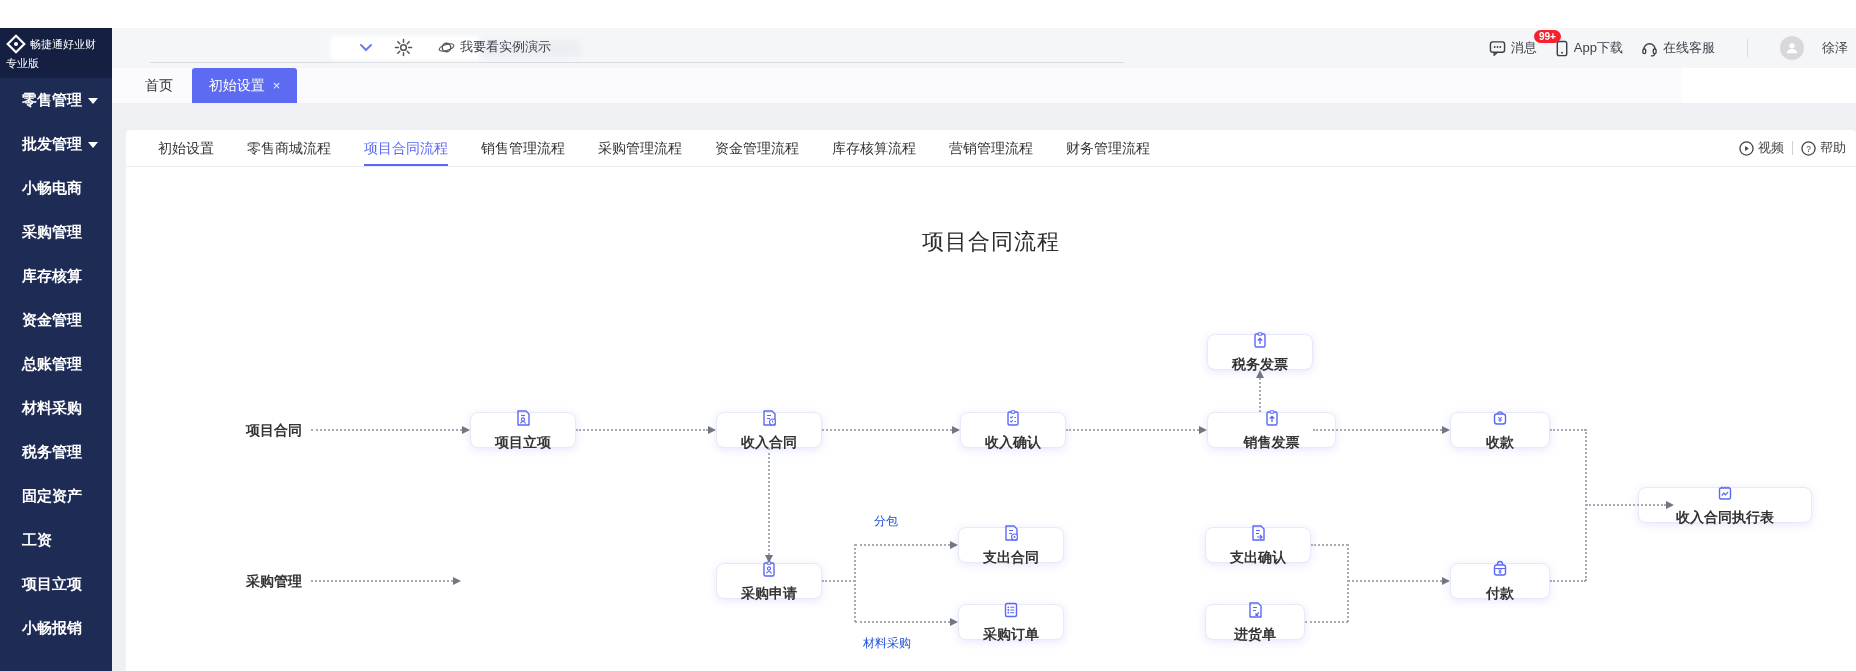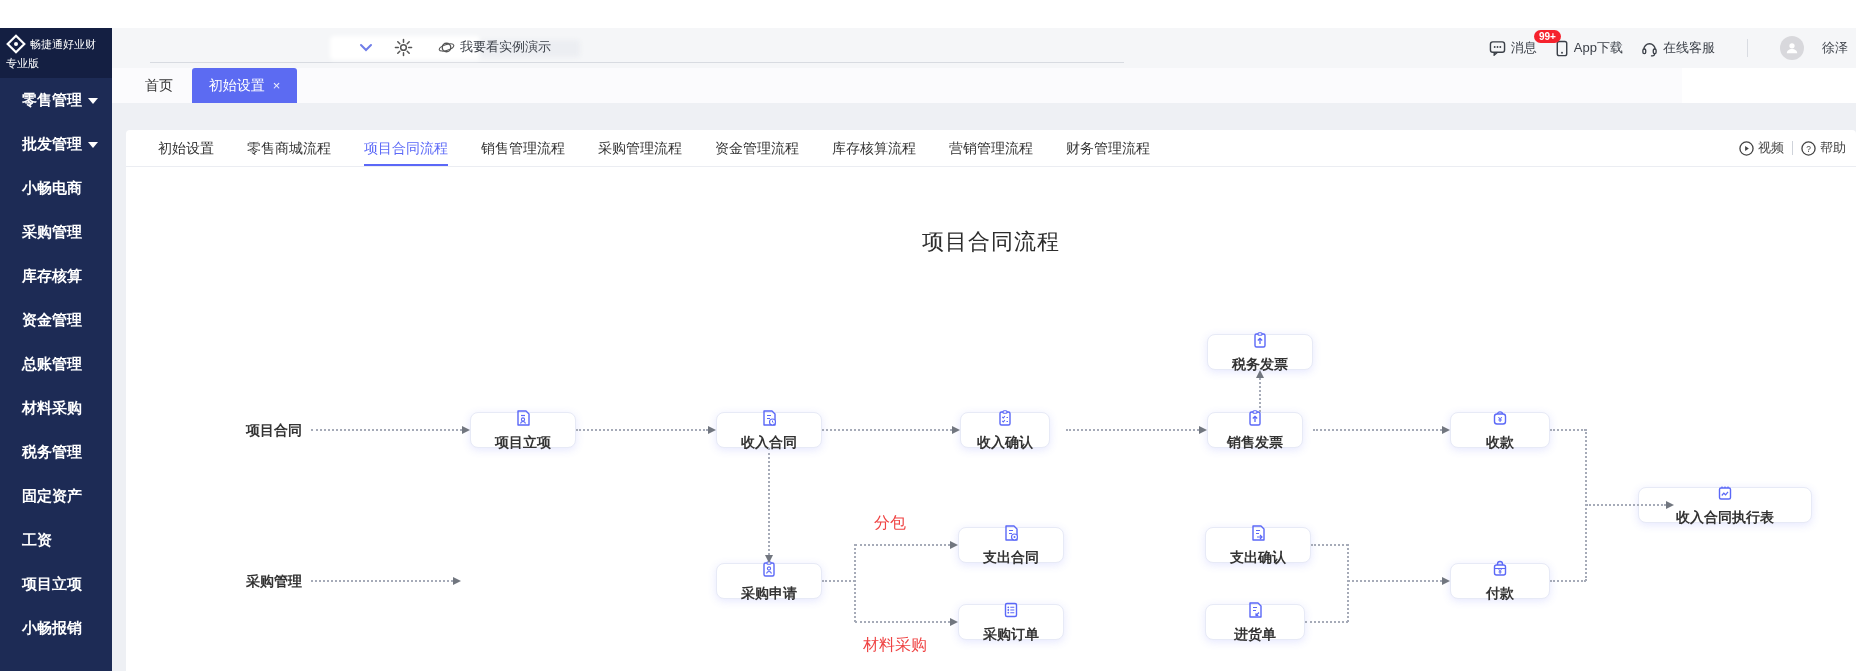--- a/index.html
+++ b/index.html
@@ -83,21 +83,21 @@
     font-size:14px; color:#333; font-weight:600; cursor:pointer; white-space:nowrap;flex-direction:column; }
   .node svg { flex:0 0 18px; }
   .hline { position:absolute; height:0; border-top:2px dotted #a6abb8; }
   .vline { position:absolute; width:0; border-left:2px dotted #a6abb8; }
   .arr-r { position:absolute; width:0; height:0; border-top:4px solid transparent;
     border-bottom:4px solid transparent; border-left:8px solid #71767f; }
   .arr-u { position:absolute; width:0; height:0; border-left:4px solid transparent;
     border-right:4px solid transparent; border-bottom:8px solid #71767f; }
   .arr-d { position:absolute; width:0; height:0; border-left:4px solid transparent;
     border-right:4px solid transparent; border-top:8px solid #71767f; }
-  .blabel { position:absolute; font-size:16px; color:#ef4444; }
+  .blabel { position:absolute; font-size:12px; color:#1d4ed8; }
 </style>
 </head>
 <body>
 
 <div class="stage">
 
   <div class="white-strip"></div>
 
   <div class="logo-block">
     <div class="logo-row">
@@ -244,29 +244,29 @@
       </div>
       <div class="node" style="left:590px;top:245px;width:106px;">
         <svg width="18" height="18" viewBox="0 0 18 18">
             <path d="M4 2h8l3 3v11H4z" fill="none" stroke="#5b68f7" stroke-width="1.4" stroke-linejoin="round"></path>
             <path d="M7 6.5h4M7 9.5h3" stroke="#5b68f7" stroke-width="1.2"></path>
             <circle cx="12.5" cy="13" r="3" fill="#fff" stroke="#5b68f7" stroke-width="1.1"></circle>
             <path d="M12.5 11.6v1.5l1 .7" fill="none" stroke="#5b68f7" stroke-width="1"></path>
           </svg>
         <span>收入合同</span>
       </div>
-      <div class="node" style="left:834px;top:245px;width:90px;">
+      <div class="node" style="left:834px;top:245px;width:106px;">
         <svg width="18" height="18" viewBox="0 0 18 18">
             <rect x="4" y="3" width="10" height="13" rx="1.5" fill="none" stroke="#5b68f7" stroke-width="1.4"></rect>
             <rect x="7" y="1.8" width="4" height="2.4" rx="1" fill="#fff" stroke="#5b68f7" stroke-width="1.1"></rect>
             <path d="M6.3 8l1 1 1.6-1.8M10.5 8.5h1.5M6.3 12l1 1 1.6-1.8M10.5 12.5h1.5" fill="none" stroke="#5b68f7" stroke-width="1.1"></path>
           </svg>
         <span>收入确认</span>
       </div>
-      <div class="node" style="left:1081px;top:245px;width:96px;">
+      <div class="node" style="left:1081px;top:245px;width:129px;">
         <svg width="18" height="18" viewBox="0 0 18 18">
             <rect x="4" y="3" width="10" height="13" rx="1.5" fill="none" stroke="#5b68f7" stroke-width="1.4"></rect>
             <rect x="7" y="1.8" width="4" height="2.4" rx="1" fill="#fff" stroke="#5b68f7" stroke-width="1.1"></rect>
             <path d="M9 13V7.5M6.8 9.5L9 7.3l2.2 2.2" fill="none" stroke="#5b68f7" stroke-width="1.3"></path>
           </svg>
         <span>销售发票</span>
       </div>
       <div class="node" style="left:1081px;top:167px;width:106px;">
         <svg width="18" height="18" viewBox="0 0 18 18">
             <rect x="4" y="3" width="10" height="13" rx="1.5" fill="none" stroke="#5b68f7" stroke-width="1.4"></rect>

